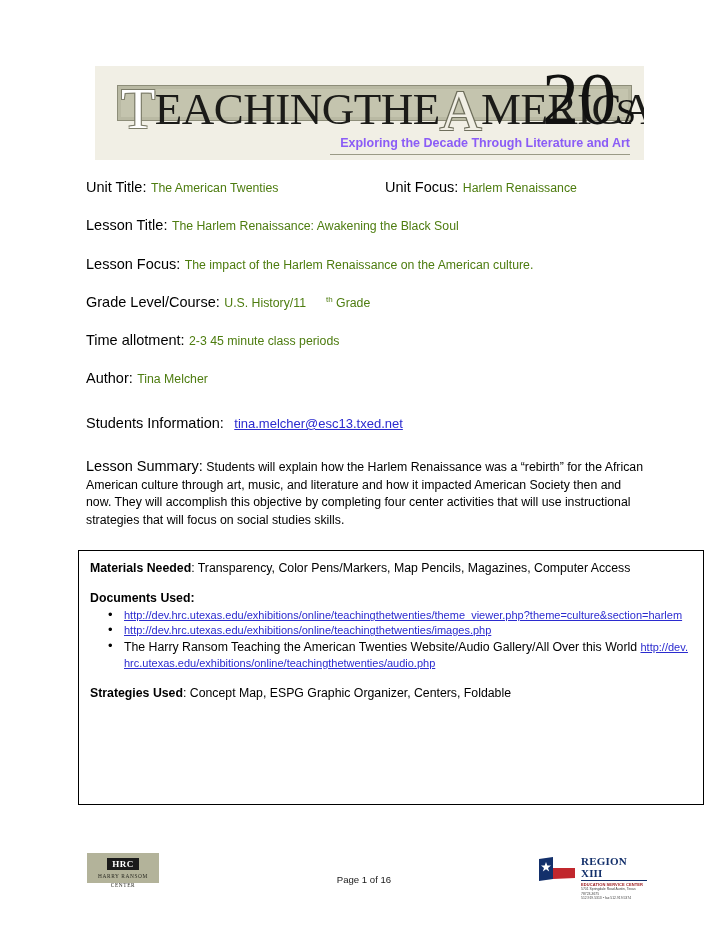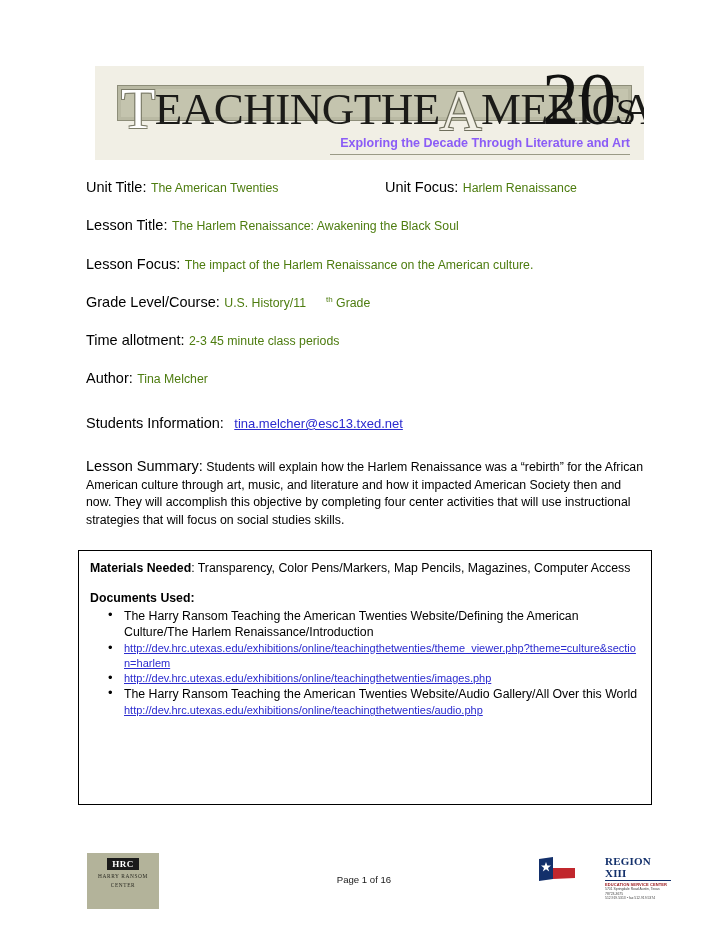--- a/index.html
+++ b/index.html
@@ -147,21 +147,21 @@
     font-size: 12.3px;
     line-height: 17.6px;
   }
   .summary .lbl { font-size: 14.5px; }
 
   
   .box {
     position: absolute;
     left: 78px;
     top: 550px;
-    width: 574px;
+    width: 626px;
     height: 255px;
     border: 1px solid #000000;
     box-sizing: border-box;
     padding: 9px 11px 0 11px;
   }
   .box-line {
     font-size: 12.3px;
     line-height: 16.6px;
   }
   .bold { font-weight: bold; }
@@ -196,21 +196,21 @@
   }
   .url-sm { font-size: 11px; }
   .strategies { margin-top: 14px; }
 
   
   .hrc-logo {
     position: absolute;
     left: 87px;
     top: 853px;
     width: 72px;
-    height: 56px;
+    height: 30px;
     background: #b3b39a;
     text-align: center;
     font-family: "Liberation Serif", serif;
   }
   .hrc-box {
     display: inline-block;
     margin-top: 3px;
     background: #1a1a1a;
     color: #ffffff;
     font-size: 9px;
@@ -249,21 +249,20 @@
     left: 0;
     top: 2px;
     width: 36px;
     height: 24px;
   }
   .region-text {
     position: absolute;
     left: 42px;
     top: 0;
     width: 66px;
-    margin-left: 24px;
   }
   .region-title {
     font-family: "Liberation Serif", serif;
     font-size: 11px;
     font-weight: bold;
     letter-spacing: 0.2px;
     color: #13306b;
     line-height: 12px;
   }
   .region-sub1 {
@@ -348,34 +347,34 @@
 
   <div class="box-line">
     <span class="bold">Materials Needed</span><span>: Transparency, Color Pens/Markers, Map Pencils, Magazines, Computer Access</span>
   </div>
 
   <div class="gap"></div>
 
   <div class="box-line bold">Documents Used:</div>
 
   <ul class="docs">
-    <li>
-      <span>The Harry Ransom Teaching the American Twenties Website/Defining the American Culture/The Harlem Renaissance/Introduction</span>
-    </li>
     <li class="url-item">
       <a class="url url-sm" href="#">http://dev.hrc.utexas.edu/exhibitions/online/teachingthetwenties/theme_viewer.php?theme=culture&amp;section=harlem</a>
     </li>
     <li class="url-item">
       <a class="url url-sm" href="#">http://dev.hrc.utexas.edu/exhibitions/online/teachingthetwenties/images.php</a>
     </li>
     <li>
       <span>The Harry Ransom Teaching the American Twenties Website/Audio Gallery/All Over this World </span><a class="url url-sm" href="#">http://dev.hrc.utexas.edu/exhibitions/online/teachingthetwenties/audio.php</a>
     </li>
   </ul>
 
+  <div class="box-line strategies">
+    <span class="bold">Strategies Used</span><span>: Concept Map, ESPG Graphic Organizer, Centers, Foldable</span>
+  </div>
 </div>
 
 <div class="hrc-logo">
   <div class="hrc-box">HRC</div>
   <div class="hrc-name">HARRY RANSOM</div>
   <div class="hrc-name">CENTER</div>
 </div>
 
 <div class="footer-center">
   <div>Page 1 of 16</div>

